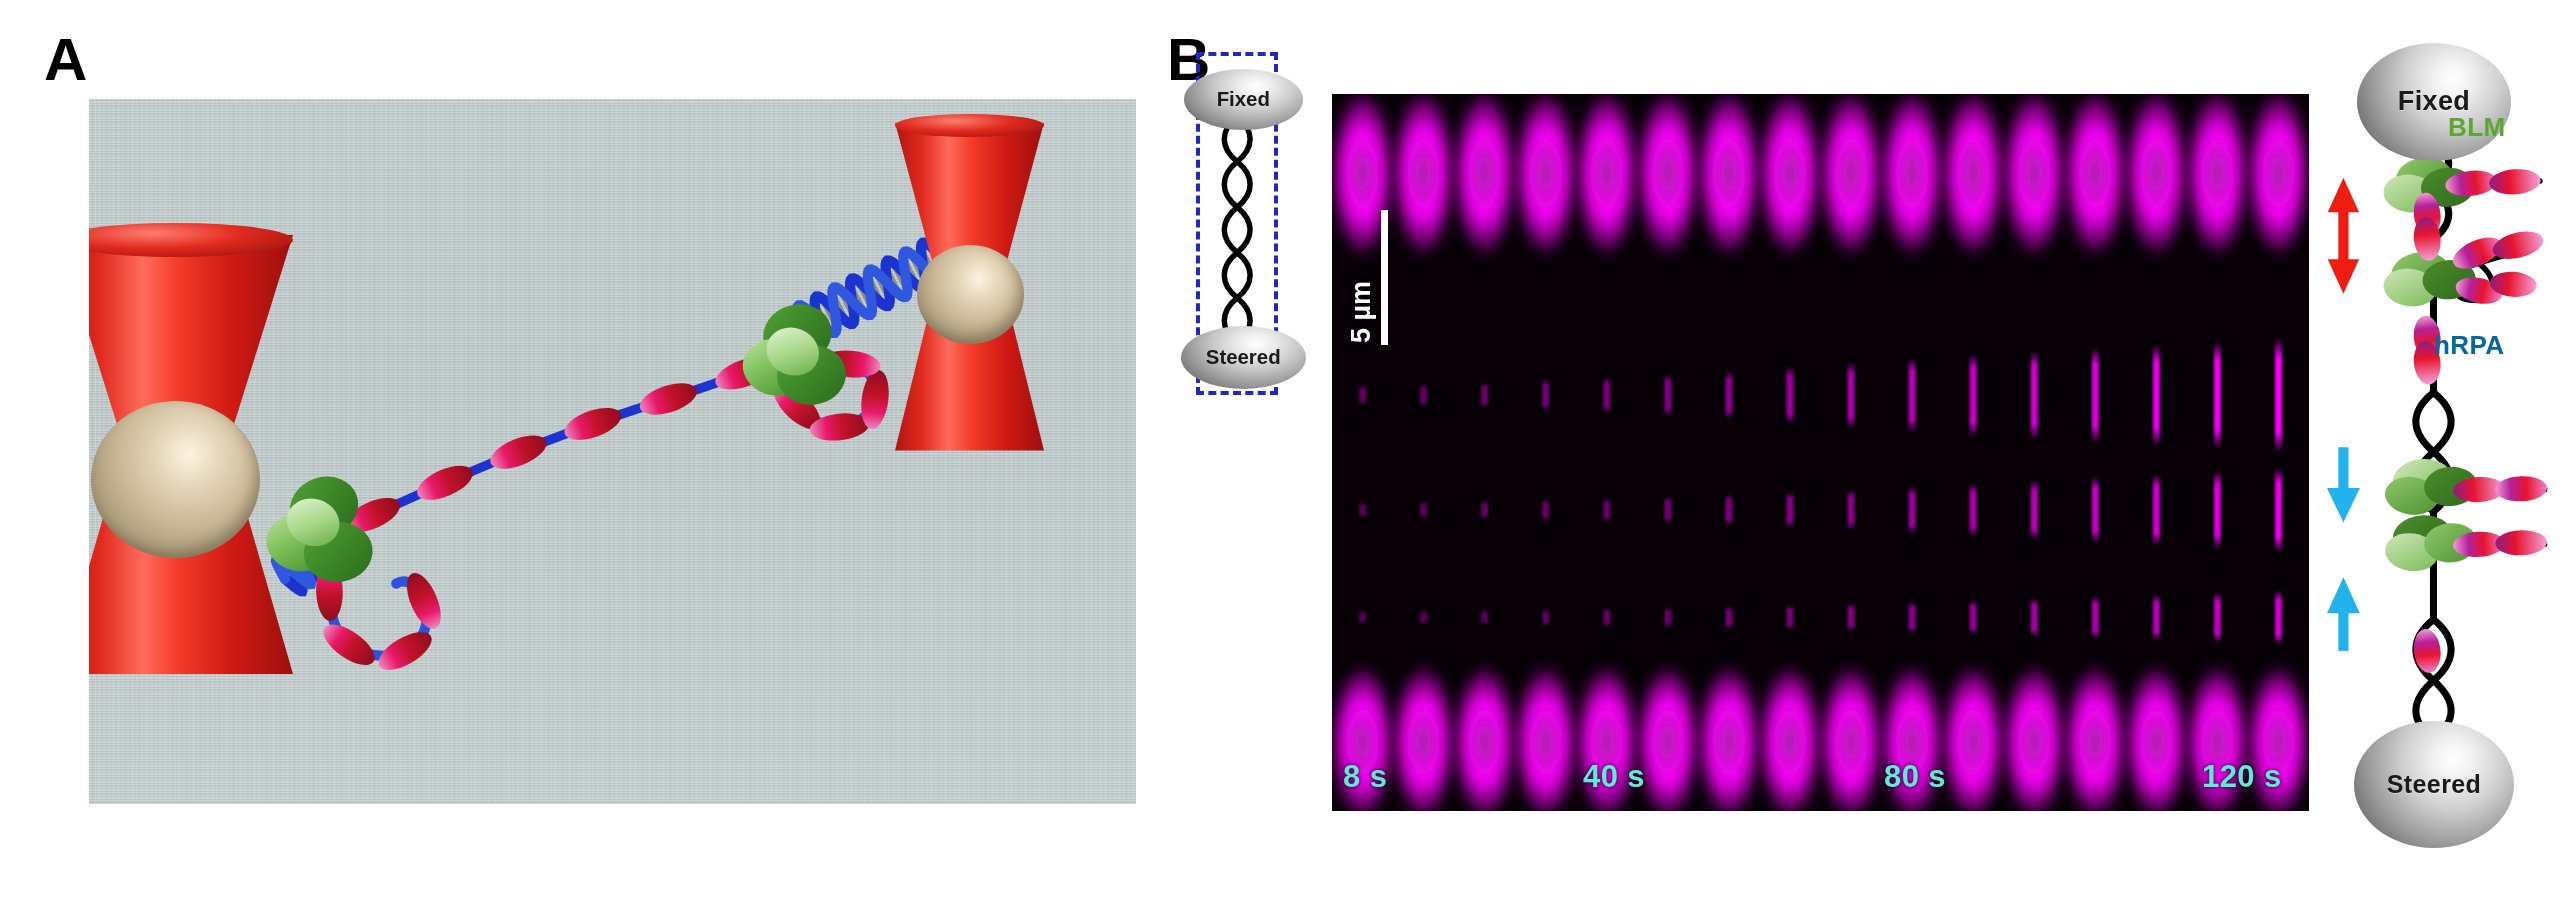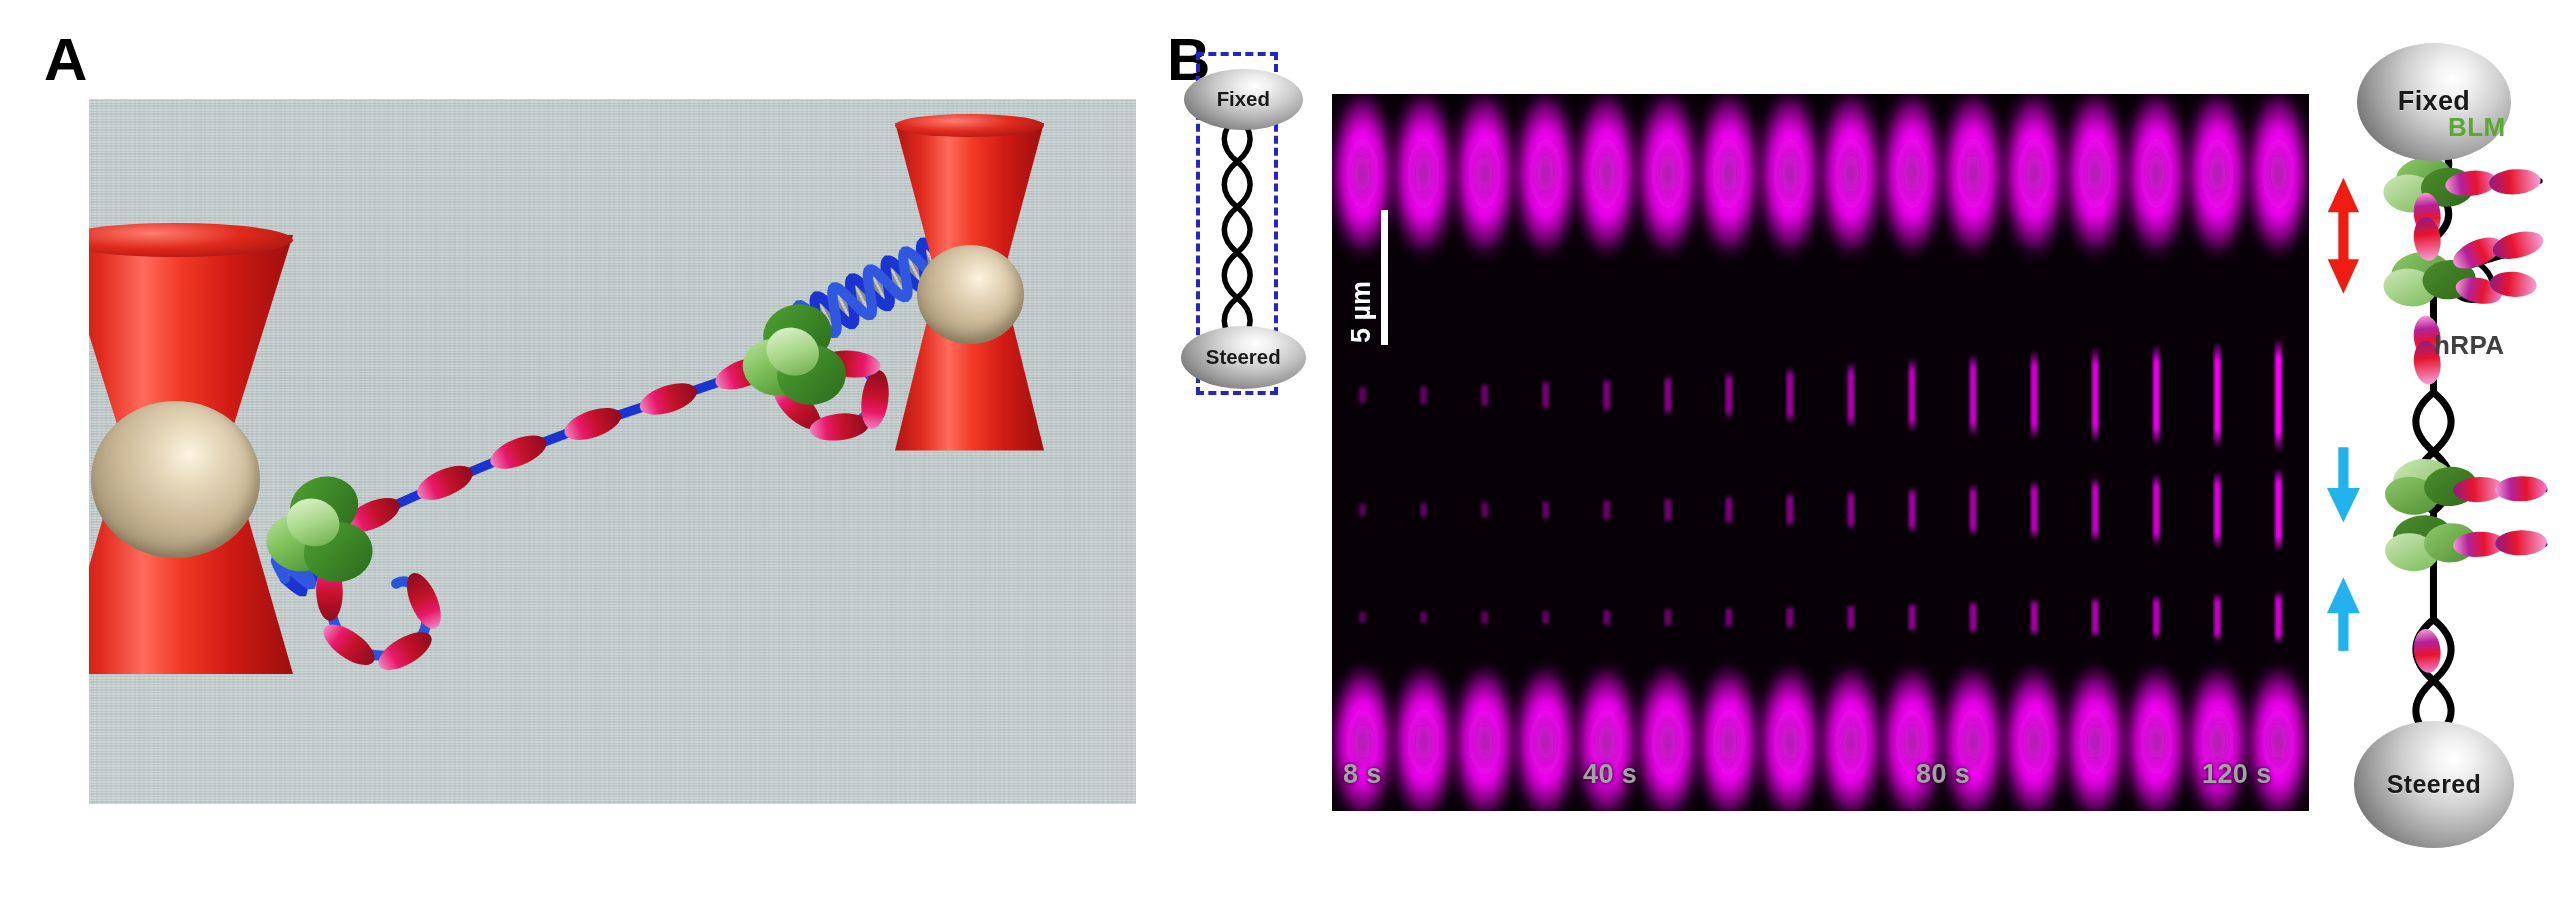--- a/index.html
+++ b/index.html
@@ -73,21 +73,21 @@
   }
   .ell span{font-weight:bold;color:#1a1a1a;}
 
   
   #kymo{
     position:absolute;left:1332px;top:94px;width:977px;height:717px;
     background:#060006;overflow:hidden;
   }
   #kymo-svg{position:absolute;left:0;top:0;width:977px;height:717px;}
   .kymo-label{
-    position:absolute;color:#a3a3a3;font-weight:bold;font-size:27px;
+    position:absolute;color:#5eead4;font-weight:bold;font-size:31px;
     text-shadow:0 0 4.7px rgba(0,0,0,.9);letter-spacing:0.4px;
   }
   #scale-text{
     position:absolute;color:#fff;font-weight:bold;font-size:27px;
     transform:rotate(-90deg);transform-origin:left top;white-space:nowrap;
     text-shadow:0 0 4.7px rgba(0,0,0,.9);
   }
   #scale-bar{position:absolute;background:#fff;}
 
   
@@ -395,21 +395,21 @@
           <rect x="1125.6" y="636.2" width="9" height="63.6" rx="4" fill="url(#streakG)" opacity="0.77" filter="url(#blurS)"></rect>
           <rect x="1203.5" y="633.6" width="9" height="68.8" rx="4" fill="url(#streakG)" opacity="0.82" filter="url(#blurS)"></rect>
         </g>
     </svg>
 
     <div id="scale-text" style="left:14px;top:249px;">5 µm</div>
     <div id="scale-bar" style="left:49px;top:116px;width:7px;height:135px;"></div>
 
     <div class="kymo-label" style="left:11px;top:665px;">8 s</div>
     <div class="kymo-label" style="left:251px;top:665px;text-align:right;">40 s</div>
-    <div class="kymo-label" style="left:584px;top:665px;">80 s</div>
+    <div class="kymo-label" style="left:552px;top:665px;">80 s</div>
     <div class="kymo-label" style="left:870px;top:665px;">120 s</div>
   </div>
 
   <div id="b-right">
     <svg id="b-right-svg" viewBox="0 0 332 1110">
       <defs>
         <linearGradient id="gG1" x1="0" y1="0" x2="1" y2="1">
           <stop offset="0%" stop-color="#8fc96b"></stop>
             <stop offset="100%" stop-color="#4f9133"></stop>
         </linearGradient>
@@ -515,17 +515,17 @@
     </svg>
 
     <div class="sphere" style="left:41px;top:19px;width:154px;height:118px;">
       <span style="font-size:27px;">Fixed</span>
     </div>
     <div class="sphere" style="left:38px;top:697px;width:160px;height:127px;">
       <span style="font-size:25px;">Steered</span>
     </div>
 
     <div class="mol-label" id="blm-label" style="left:132px;top:88px;color:#5aa832;">BLM</div>
-    <div class="mol-label" id="hrpa-label" style="left:118px;top:306px;color:#404040;">hRPA</div>
+    <div class="mol-label" id="hrpa-label" style="left:118px;top:306px;color:#0369a1;">hRPA</div>
   </div>
 
 </div>
 
 
 </body></html>

